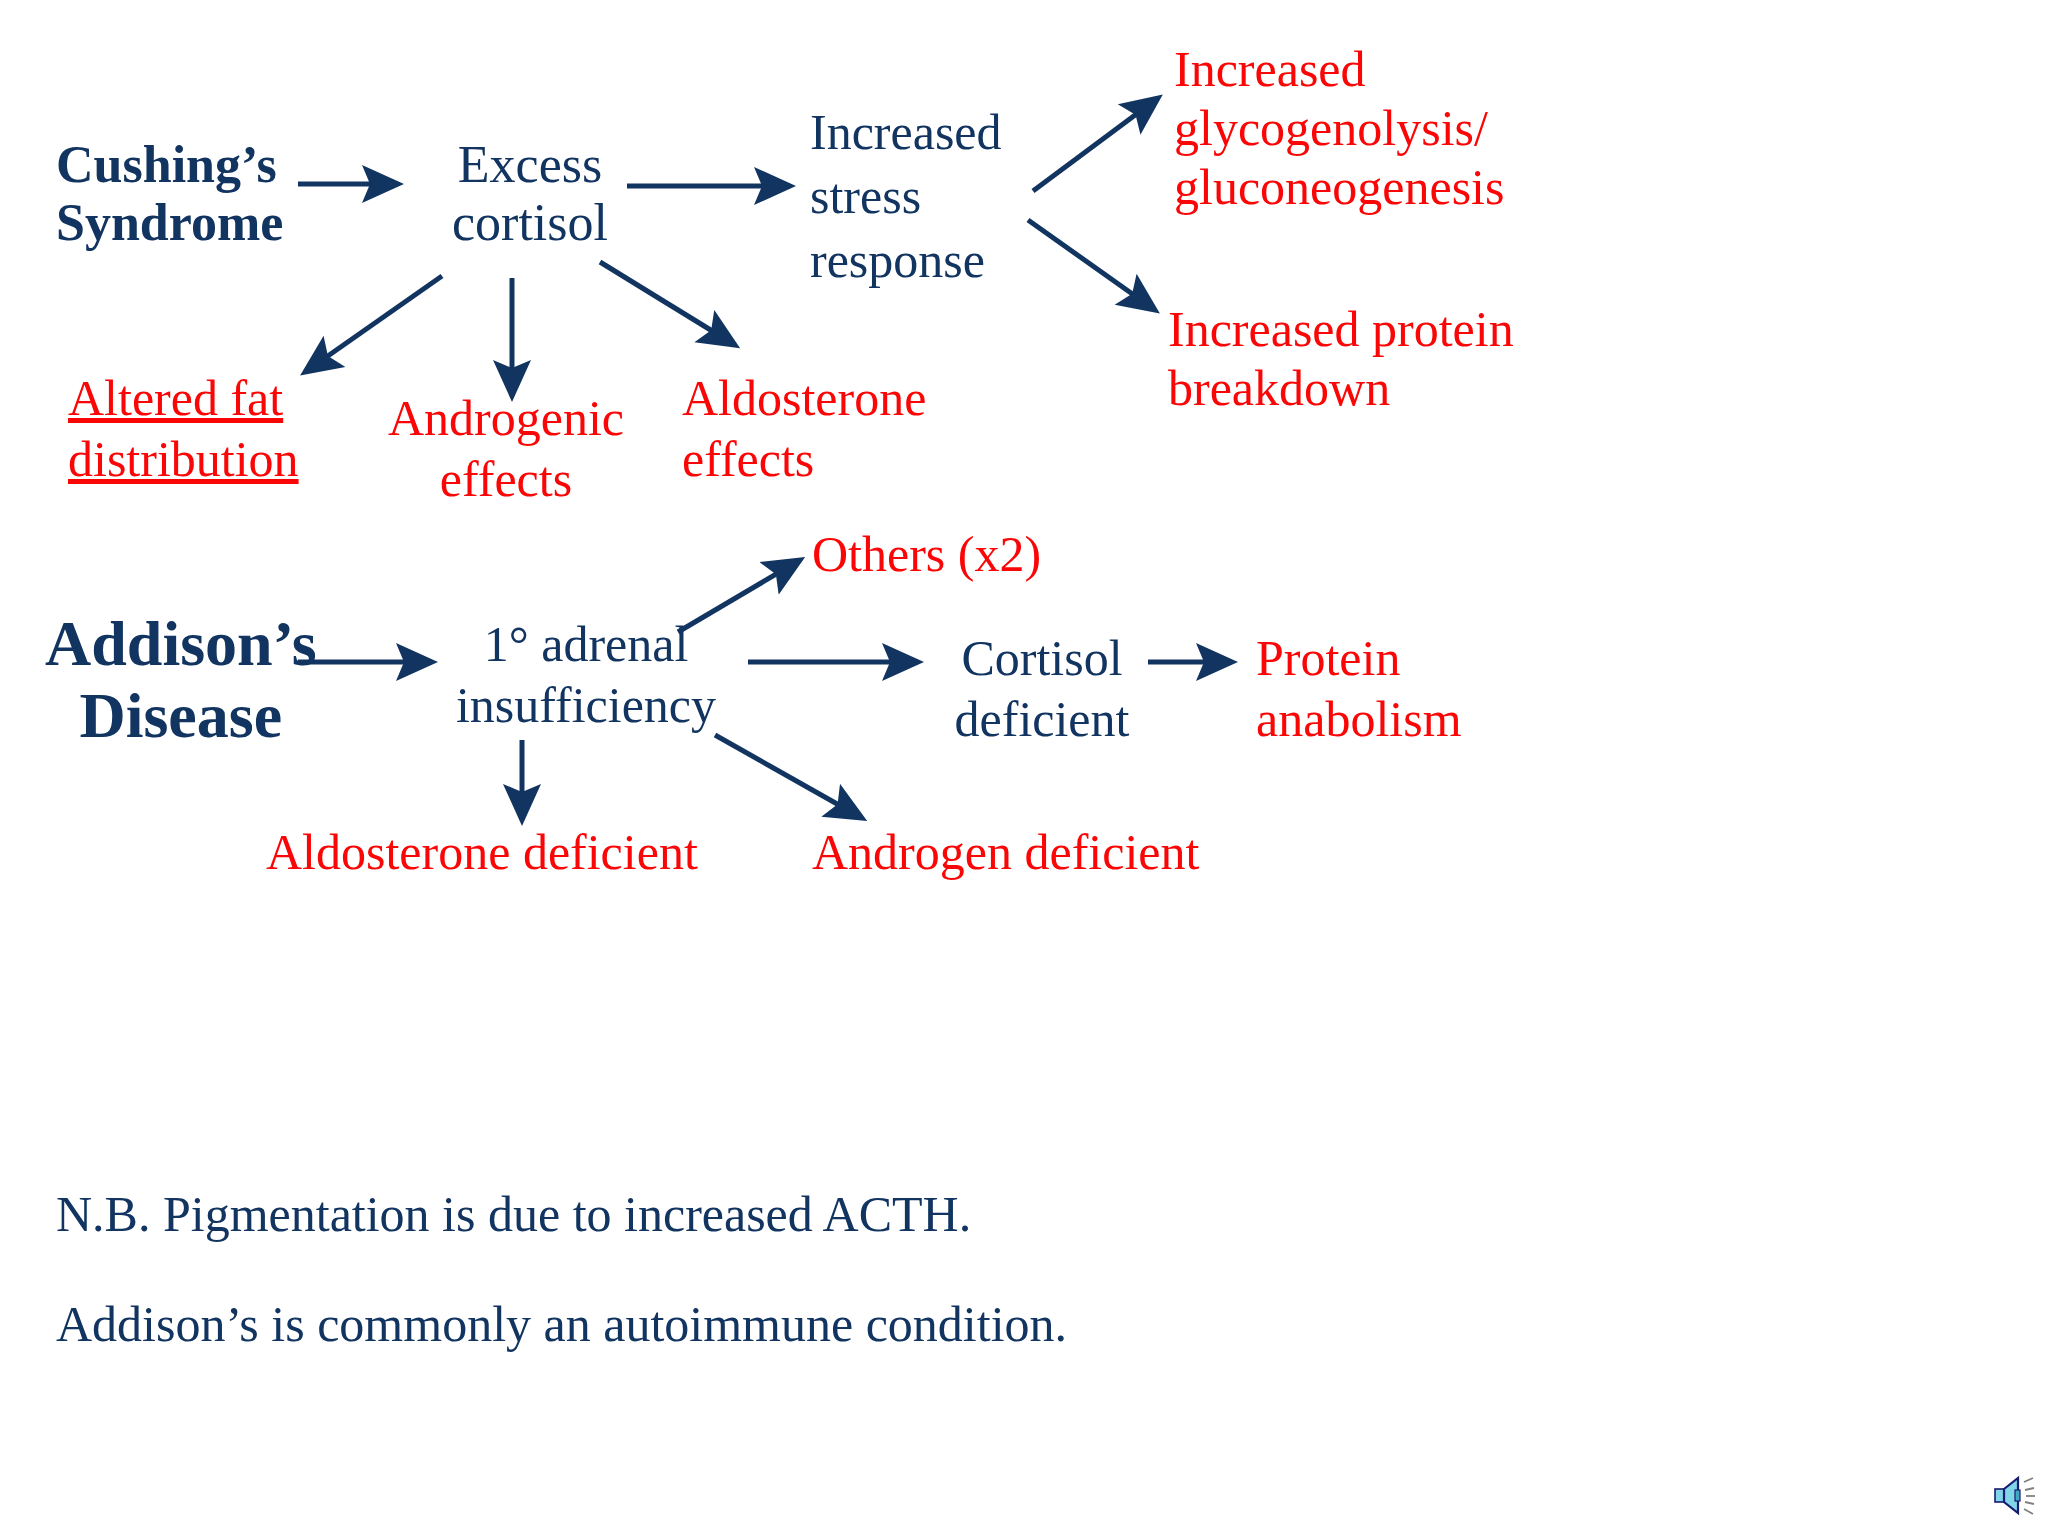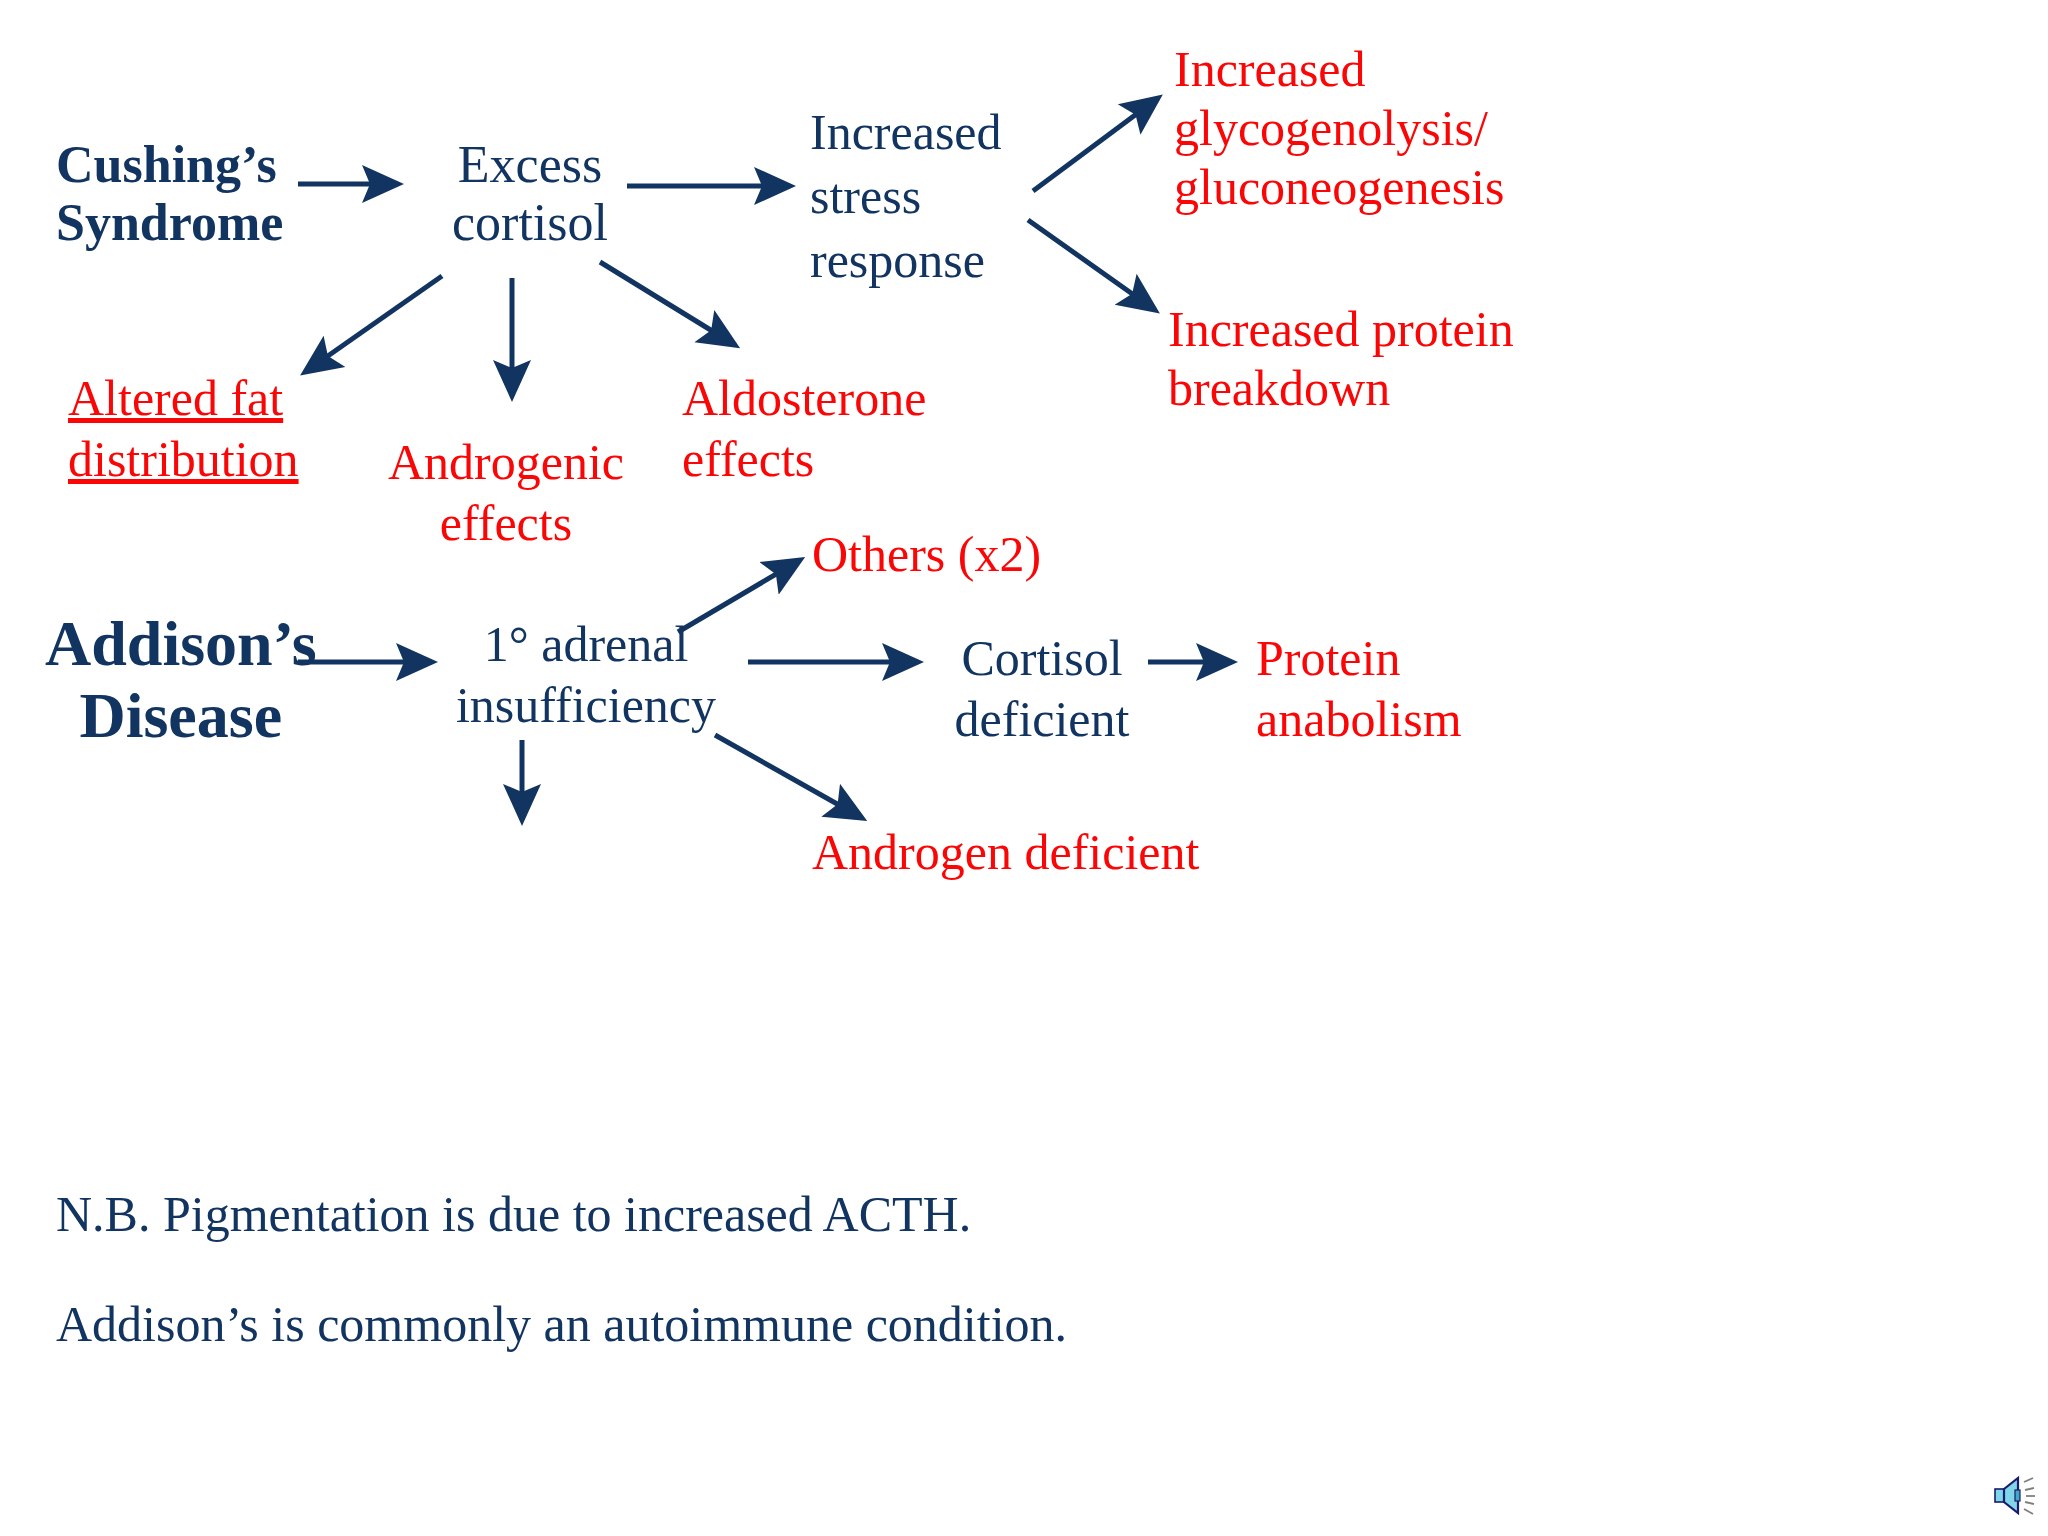--- a/index.html
+++ b/index.html
@@ -104,40 +104,41 @@
   <div class="node red" style="left:1174px; top:40px; font-size:50px; text-align:left; line-height:1.18;">Increased
 glycogenolysis/
 gluconeogenesis</div>
 
   <div class="node red" style="left:1168px; top:290px; font-size:50px; text-align:left; line-height:1.18;margin-top:10px;">Increased protein
 breakdown</div>
 
   <div class="node red" style="left:68px; top:368px; font-size:50px; text-align:left; line-height:1.22;text-decoration:underline;">Altered fat
 distribution</div>
 
-  <div class="node red" style="left:378px; top:432px; font-size:50px; text-align:center; width:256px; line-height:1.22;">Androgenic
+  <div class="node red" style="left:378px; top:388px; font-size:50px; text-align:center; width:256px; line-height:1.22;">Androgenic
 effects</div>
 
   <div class="node red" style="left:682px; top:368px; font-size:50px; text-align:left; line-height:1.22;">Aldosterone
 effects</div>
 
   <div class="node heading" style="left:45px; top:608px; font-size:64px; text-align:center;">Addison’s
 Disease</div>
 
   <div class="node navy" style="left:440px; top:614px; font-size:50px; text-align:center; width:292px; line-height:1.22;">1° adrenal
 insufficiency</div>
 
   <div class="node red" style="left:812px; top:526px; font-size:50px; text-align:left;">Others (x2)</div>
 
   <div class="node navy" style="left:936px; top:628px; font-size:50px; text-align:center; width:212px; line-height:1.22;">Cortisol
 deficient</div>
 
   <div class="node red" style="left:1256px; top:628px; font-size:50px; text-align:left; line-height:1.22;">Protein
 anabolism</div>
 
+  <div class="node red" style="left:266px; top:824px; font-size:50px; text-align:left;">Aldosterone deficient</div>
 
   <div class="node red" style="left:812px; top:824px; font-size:50px; text-align:left;">Androgen deficient</div>
 
   <div class="note" style="left:56px; top:1185px; font-size:50px;">N.B. Pigmentation is due to increased ACTH.</div>
 
   <div class="note" style="left:56px; top:1295px; font-size:50px;">Addison’s is commonly an autoimmune condition.</div>
 
   <div id="speaker-icon" style="left:1988px; top:1470px; width:52px; height:50px;">
     <svg width="52" height="50" viewBox="0 0 52 50" aria-hidden="true">
       <rect x="1" y="1" width="50" height="48" fill="#ffffff"></rect>

